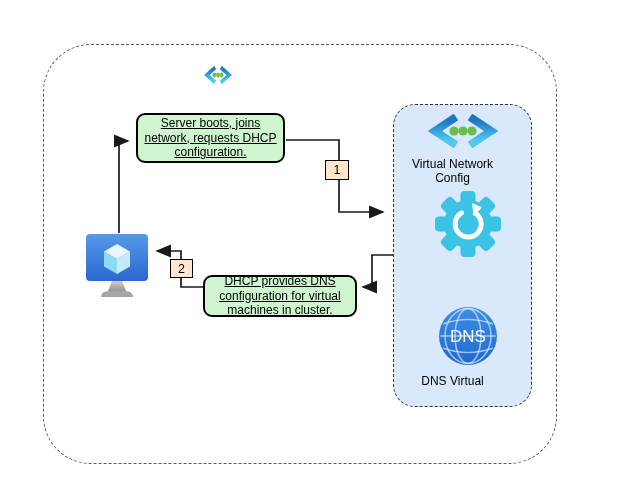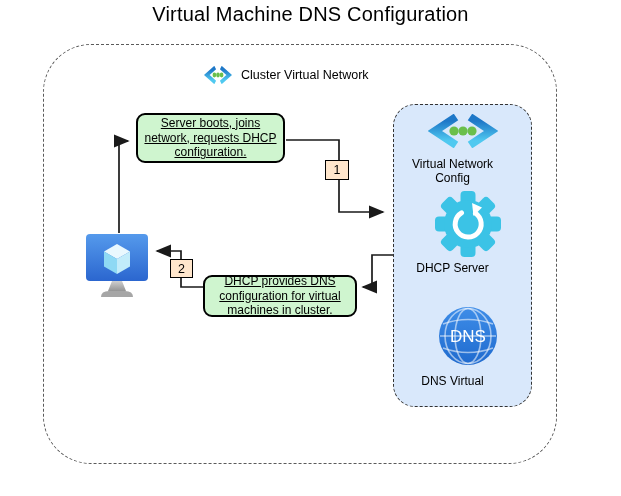--- a/index.html
+++ b/index.html
@@ -39,41 +39,39 @@
   #step-badge-2{left:170px;top:259px;width:21px;height:17px;}
   #node-label{left:55px;top:300px;width:125px;text-align:center;font-size:13px;line-height:1.22;white-space:pre-line;}
   #connector-layer{left:0;top:0;width:621px;height:496px;z-index:5;pointer-events:none;}
   svg{display:block;}
 </style>
 </head>
 <body>
 
 <div id="stage">
 
-  <div class="abs" id="diagram-title">Virtual Machine DNS Configuration</div>
 
   <div class="abs" id="outer-boundary"></div>
 
   <div class="abs" id="cluster-header">
     <span>
       <svg width="28" height="18" viewBox="0 0 70 34" preserveAspectRatio="none">
         <defs>
           <linearGradient id="vg1" x1="0" y1="0" x2="0" y2="1">
             <stop offset="0.15" stop-color="#1e78c8"></stop>
               <stop offset="0.85" stop-color="#50c9f0"></stop>
           </linearGradient>
         </defs>
         <path d="M28,3 L7,17 L28,31" fill="none" stroke="url(#vg1)" stroke-width="8"></path>
         <path d="M42,3 L63,17 L42,31" fill="none" stroke="url(#vg1)" stroke-width="8"></path>
         <circle cx="26" cy="17" r="4.6" fill="#6abf4b"></circle>
         <circle cx="35" cy="17" r="4.6" fill="#6abf4b"></circle>
         <circle cx="44" cy="17" r="4.6" fill="#6abf4b"></circle>
       </svg>
     </span>
-    <span class="lbl">Cluster Virtual Network</span>
   </div>
 
   <div class="abs" id="services-panel">
     <span class="abs" style="left:34px;top:9px;">
       <svg width="70" height="34" viewBox="0 0 70 34">
         <defs>
           <linearGradient id="vg2" x1="0" y1="0" x2="0" y2="1">
             <stop offset="0.15" stop-color="#1e78c8"></stop>
               <stop offset="0.85" stop-color="#50c9f0"></stop>
           </linearGradient>
@@ -95,21 +93,20 @@
             <rect x="26.5" y="1" width="15" height="66" rx="4" transform="rotate(45 34 34)"></rect>
             <rect x="26.5" y="1" width="15" height="66" rx="4" transform="rotate(90 34 34)"></rect>
             <rect x="26.5" y="1" width="15" height="66" rx="4" transform="rotate(135 34 34)"></rect>
           </g>
           <circle cx="34" cy="34" r="24"></circle>
         </g>
         <path d="M 27.5,22.9 A 13 13 0 1 0 41.5,23.3" fill="none" stroke="#ffffff" stroke-width="5" stroke-linecap="round"></path>
         <polygon points="38,13 48,17.5 39.5,26" fill="#ffffff"></polygon>
       </svg>
     </span>
-    <div class="panel-label" style="top:156px;">DHCP Server</div>
 
     <span class="abs" style="left:44px;top:201px;">
       <svg width="60" height="60" viewBox="0 0 60 60">
         <defs>
           <linearGradient id="dg" x1="0" y1="0" x2="0" y2="1">
             <stop offset="0" stop-color="#3e8de8"></stop>
               <stop offset="1" stop-color="#1f6ace"></stop>
           </linearGradient>
         </defs>
         <circle cx="30" cy="30" r="29" fill="url(#dg)"></circle>

